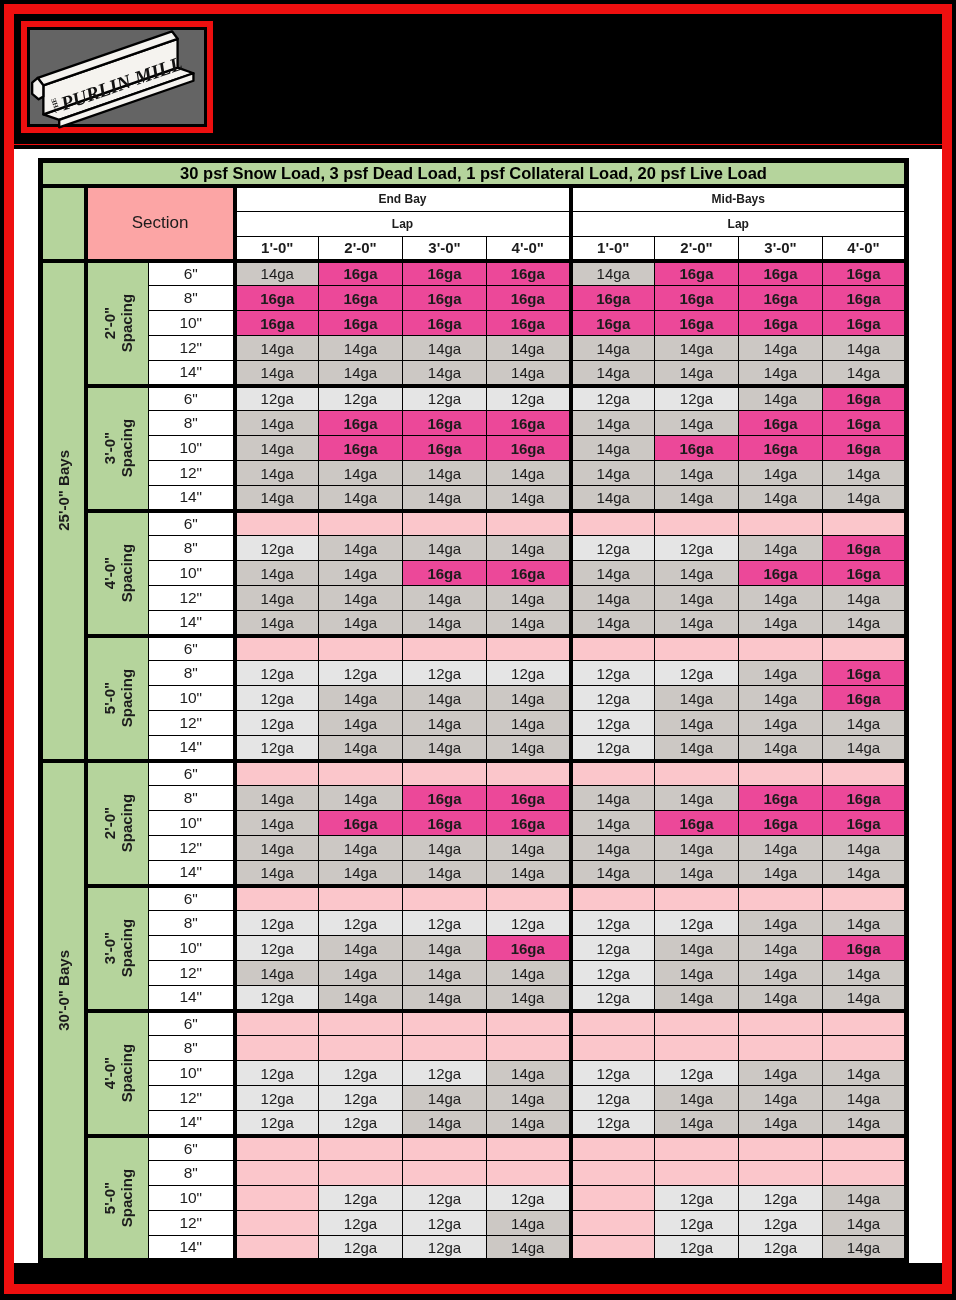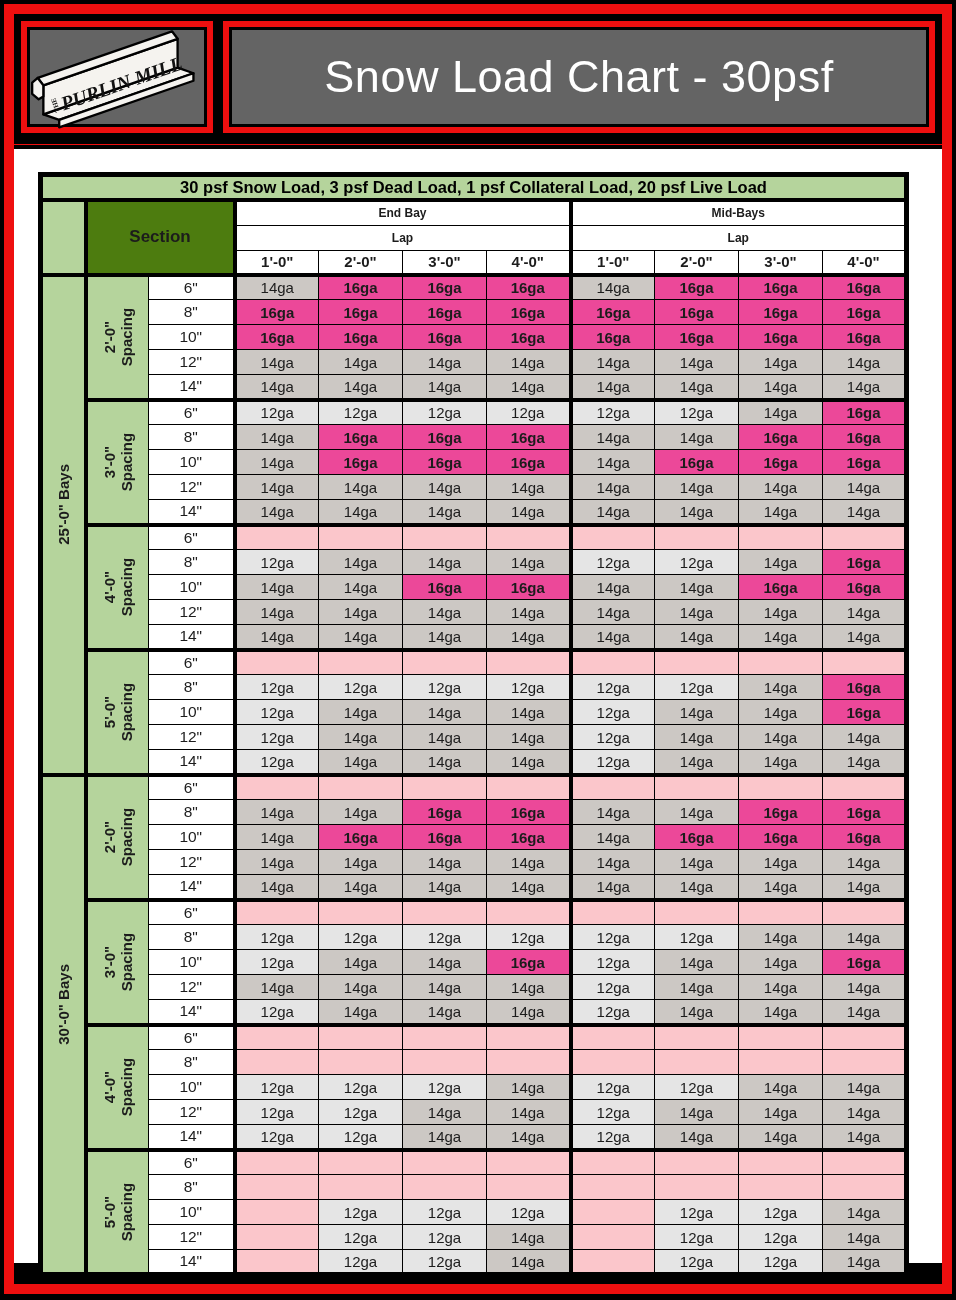--- a/index.html
+++ b/index.html
@@ -6,31 +6,31 @@
   html, body { margin:0; padding:0; width:956px; height:1300px; overflow:hidden; }
   body { background:#000; font-family:"Liberation Sans", sans-serif; }
   .frame { position:absolute; top:4px; left:4px; right:4px; bottom:6px;
            border:10px solid #ee0f0f; background:#000; }
   .header-band { display:flex; gap:10px; padding:7px; height:126px; }
   .hbox { border:6px solid #ee0f0f; box-shadow: inset 0 0 0 3px #000; background:#646464; }
   .logo-box { width:192px; display:flex; align-items:center; justify-content:center; }
   .title-box { flex:1; display:flex; align-items:center; justify-content:center; }
   .title { color:#fff; font-size:45px; letter-spacing:0.5px; }
   .divider { height:9px; background:#ee0f0f; border-top:4px solid #000; border-bottom:4px solid #000; }
-  .paper { background:#fff; height:1114px; padding:23px 0 0 24px; }
+  .paper { background:#fff; height:1114px; padding:9px 0 0 24px; }
 
   table { border-collapse:collapse; table-layout:fixed; width:866px; border:5px solid #000; }
   td { border:1.6px solid #000; text-align:center; vertical-align:middle;
        font-size:15px; color:#1c1c1c; padding:0; overflow:hidden; }
   tr { height:25px; }
   .r-banner { height:25px; } .r-h1 { height:26px; } .r-h2 { height:25px; } .r-h3 { height:24px; }
 
   .banner  { background:#b5d49c; font-weight:bold; font-size:16.5px; color:#000; border-bottom-width:4px; }
   .corner  { background:#b5d49c; border-right-width:4px; border-bottom-width:4px; }
-  .section { background:#4d7c0f; font-weight:bold; font-size:17px; border-right-width:4px; border-bottom-width:4px; }
+  .section { background:#fca5a5; font-weight:normal; font-size:17px; border-right-width:4px; border-bottom-width:4px; }
   .bay-h, .lap-h { background:#fff; font-weight:bold; font-size:12px; }
   .r-h3 td { background:#fff; font-weight:bold; font-size:15px; border-bottom-width:4px; }
   .endsep  { border-right-width:4px; }
 
   .bays    { background:#b5d49c; border-width:4px; }
   .spacing { background:#b5d49c; border-top-width:4px; border-bottom-width:4px; }
   .size    { background:#fff; border-right-width:4px; font-size:15.5px; }
   tr.group-end td { border-bottom-width:4px; }
 
   .v12 { background:#e5e5e5; } .v14 { background:#ccc8c4; }
@@ -51,23 +51,20 @@
         <g stroke="#000" stroke-width="2.5" fill="#f5f3ef" stroke-linejoin="round">
           <polygon points="16,99 160,49 177,55 33,105"></polygon>
           <polygon points="33,105 177,55 177,63 33,113"></polygon>
           <polygon points="16,68 160,18 160,49 16,99"></polygon>
           <polygon points="16,68 160,18 154,10 10,60"></polygon>
           <path d="M16,68 L10,60 L4,65 L4,77 L11,83 L16,80 Z"></path>
         </g>
         <text class="logo-the" transform="translate(34,96) rotate(-109)">THE</text>
         <text class="logo-main" transform="translate(38,95) rotate(-19.2)">PURLIN MILL</text>
       </svg>
-    </div>
-    <div class="hbox title-box">
-      <div class="title">Snow Load Chart - 30psf</div>
     </div>
   </div>
   <div class="divider"></div>
   <div class="paper">
     <table>
       <colgroup>
         <col style="width:45px">
           <col style="width:63px">
           <col style="width:86px">
         <col style="width:84px">

